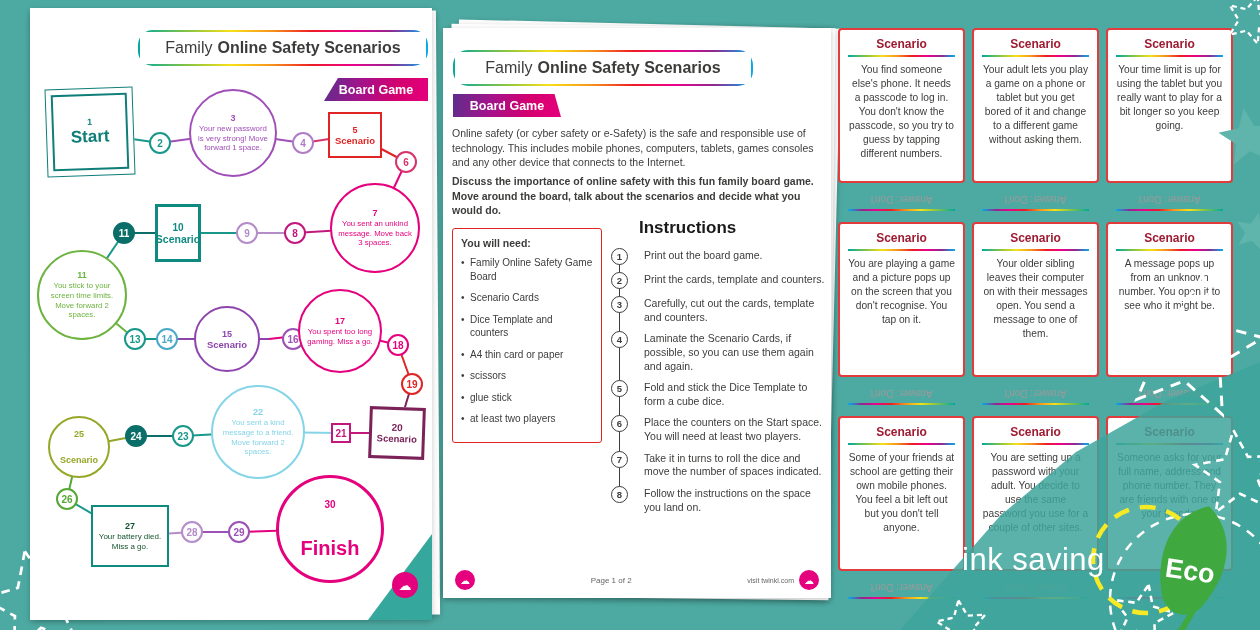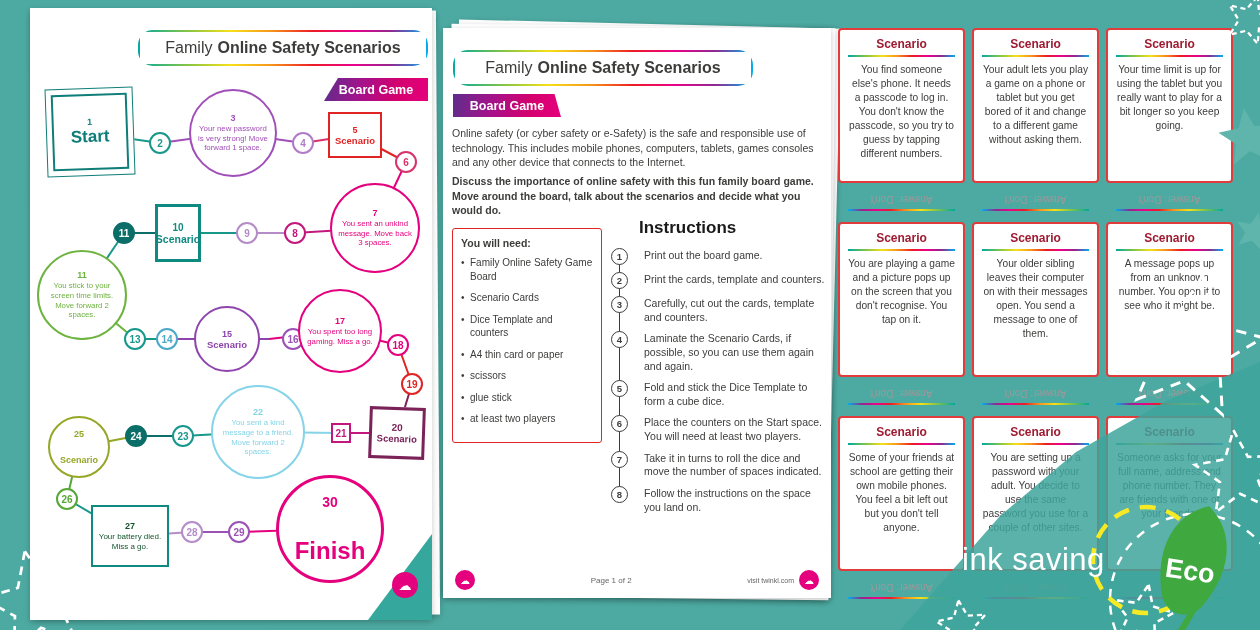--- a/index.html
+++ b/index.html
@@ -32,21 +32,21 @@
   .sp{position:absolute;background:#fff;border:2px solid var(--c);color:var(--c);display:flex;flex-direction:column;align-items:center;justify-content:center;text-align:center;z-index:2;}
   .sp.c{border-radius:50%;}
   .sp.sm{width:22px;height:22px;font-size:10px;font-weight:700;padding:0;}
   .sp.sm.fill{background:var(--c);color:#fff;}
   .sp .n{font-weight:700;font-size:9px;}
   .sp .txt{font-size:7.8px;line-height:1.25;margin-top:1px;padding:0 5px;}
   .sp .lbl{font-weight:700;font-size:10.5px;}
   .start{padding:5px;border-width:1.5px;transform:rotate(-2deg);}
   .start-inner{border:2px solid var(--c);width:100%;height:100%;display:flex;flex-direction:column;align-items:center;justify-content:center;}
   .start-lbl{font-weight:700;font-size:17px;}
-  .finish-lbl{font-weight:700;font-size:24px;margin-top:27px;}
+  .finish-lbl{font-weight:700;font-size:20px;margin-top:27px;}
   .sq20{border-width:3px;transform:rotate(2deg);}
   .sq10{border-width:3px;}
   .sp30{border-width:3px;}
   .corner-wedge{position:absolute;right:0;bottom:0;width:64px;height:86px;background:#35a79c;clip-path:polygon(100% 0,100% 100%,0 100%);z-index:1;}
   .twinkl-logo{position:absolute;width:26px;height:26px;border-radius:50%;background:#e5007d;color:#fff;display:flex;align-items:center;justify-content:center;font-size:13px;z-index:3;}
 
   
   .intro{position:absolute;left:9px;width:372px;font-size:10.5px;line-height:1.4;color:#3c3c3b;}
   .intro.b{font-weight:700;}
   .ywn-box{position:absolute;left:9px;top:200px;width:150px;border:1.5px solid #e02424;border-radius:3px;padding:8px 8px 8px 8px;}
@@ -192,21 +192,21 @@
       <span class="lbl" style="font-size:9px;">Scenario</span>
     </div>
     <div class="sp c sm" style="--c:#56a836;left:26px;top:480px;">26</div>
     <div class="sp" style="--c:#0e8a80;left:61px;top:497px;width:78px;height:62px;border-width:2.5px;color:#14532d;">
       <span class="n">27</span>
       <span class="txt" style="font-size:8px;">Your battery died. Miss a go.</span>
     </div>
     <div class="sp c sm" style="--c:#b48cc8;left:151px;top:513px;">28</div>
     <div class="sp c sm" style="--c:#9b51b5;left:198px;top:513px;">29</div>
     <div class="sp c sp30" style="--c:#e5007d;left:246px;top:467px;width:108px;height:108px;">
-      <span class="n" style="font-size:14px;text-align:center;">30</span>
+      <span class="n" style="font-size:10px;text-align:center;">30</span>
       <span class="finish-lbl">Finish</span>
     </div>
 
     <div class="corner-wedge"></div>
     <div class="twinkl-logo" style="right:14px;bottom:22px;">
       <span>☁</span>
     </div>
   </div>
 
   <div class="sheet instr-page">

